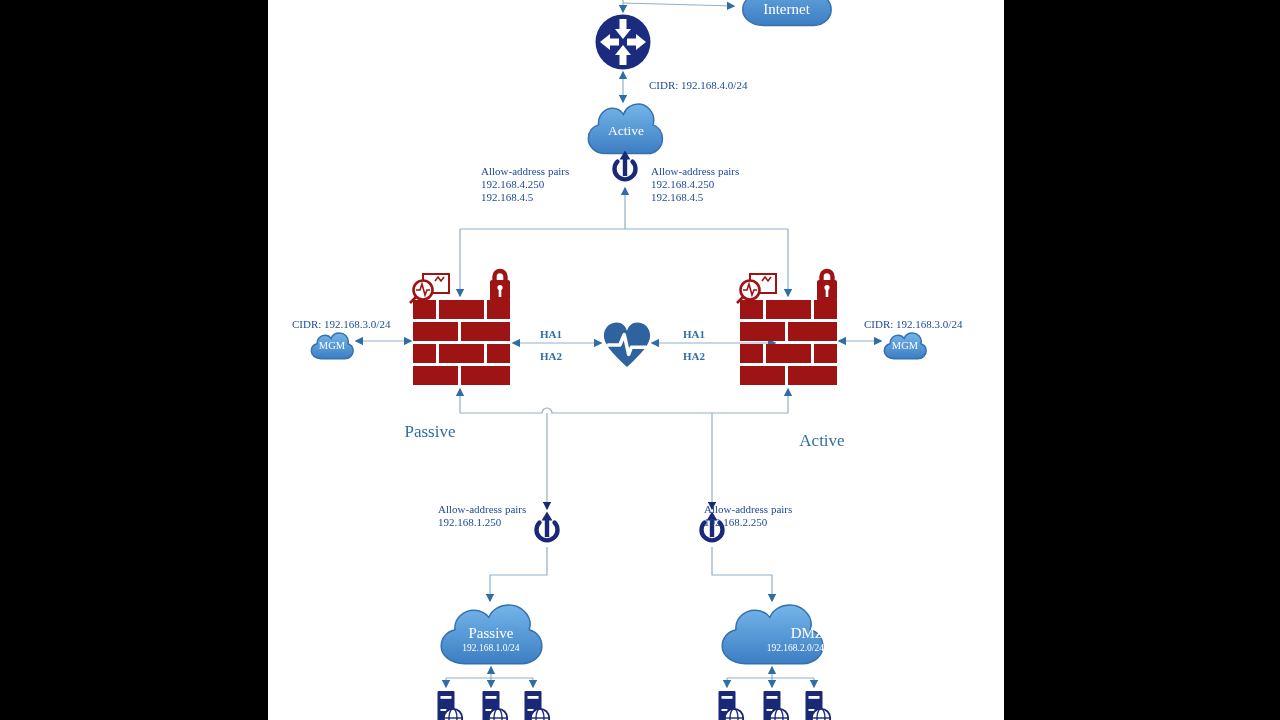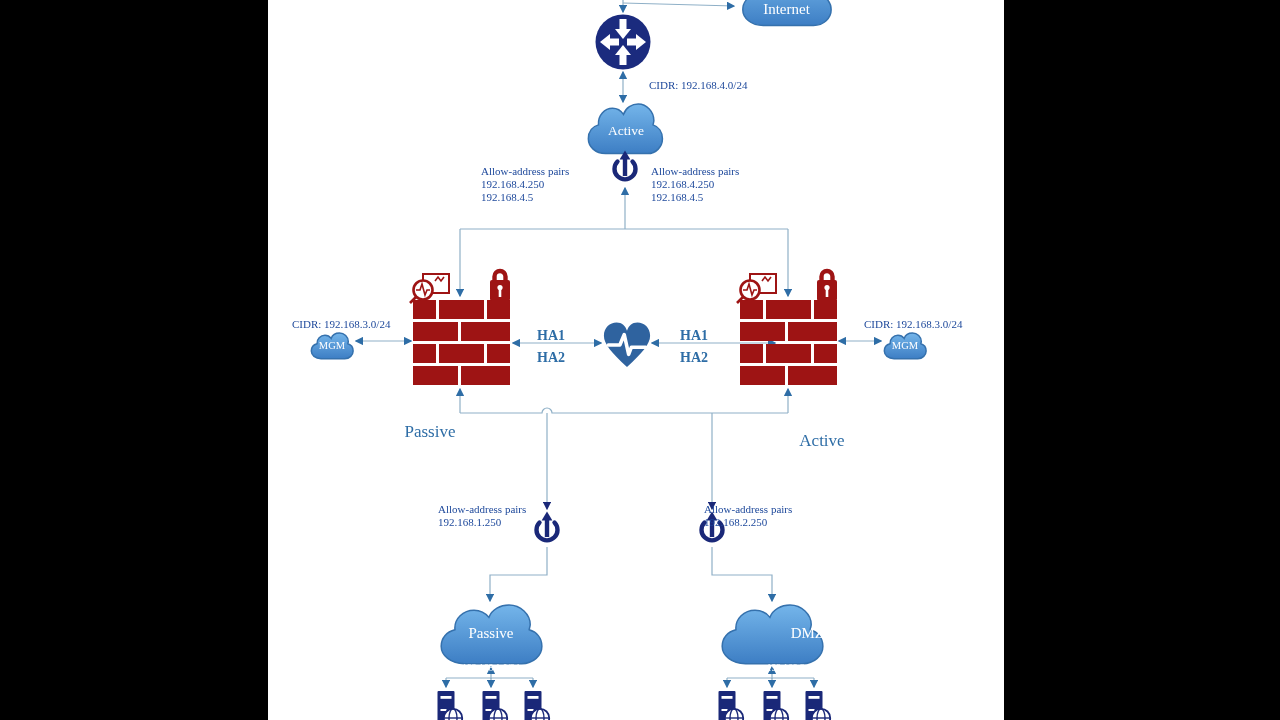--- a/index.html
+++ b/index.html
@@ -4,22 +4,22 @@
 <style>
   html,body{margin:0;padding:0;background:#000;}
   .frame{position:relative;width:1280px;height:720px;background:#000;overflow:hidden;
          font-family:Liberation Serif, serif;}
   .stage{position:absolute;left:268px;top:0;width:736px;height:720px;background:#fff;overflow:hidden;}
   .stage svg{position:absolute;left:0;top:0;}
   .lbl{position:absolute;color:#1d489b;font-size:11px;line-height:13px;text-align:left;white-space:nowrap;}
   .lbl.left{text-align:left;margin-left:20px;}
   .cloud-txt{position:absolute;color:#fff;text-align:center;white-space:nowrap;}
   .role{position:absolute;color:#2e6da6;font-size:17px;text-align:center;white-space:nowrap;}
-  .ha{position:absolute;color:#2e6da6;font-size:14px;font-weight:700;text-align:center;width:42px;white-space:nowrap;}
-  .subnet{font-size:9.5px;margin-top:21px;font-weight:400;}
+  .ha{position:absolute;color:#2e6da6;font-size:11px;font-weight:700;text-align:center;width:42px;white-space:nowrap;}
+  .subnet{font-size:9.5px;margin-top:1px;font-weight:400;}
 </style>
 </head>
 <body>
 
 <div class="frame">
   <div class="stage">
 
     <svg width="736" height="720" viewBox="0 0 736 720">
       <defs>
         <linearGradient id="cg" x1="0" y1="0" x2="0" y2="1">

